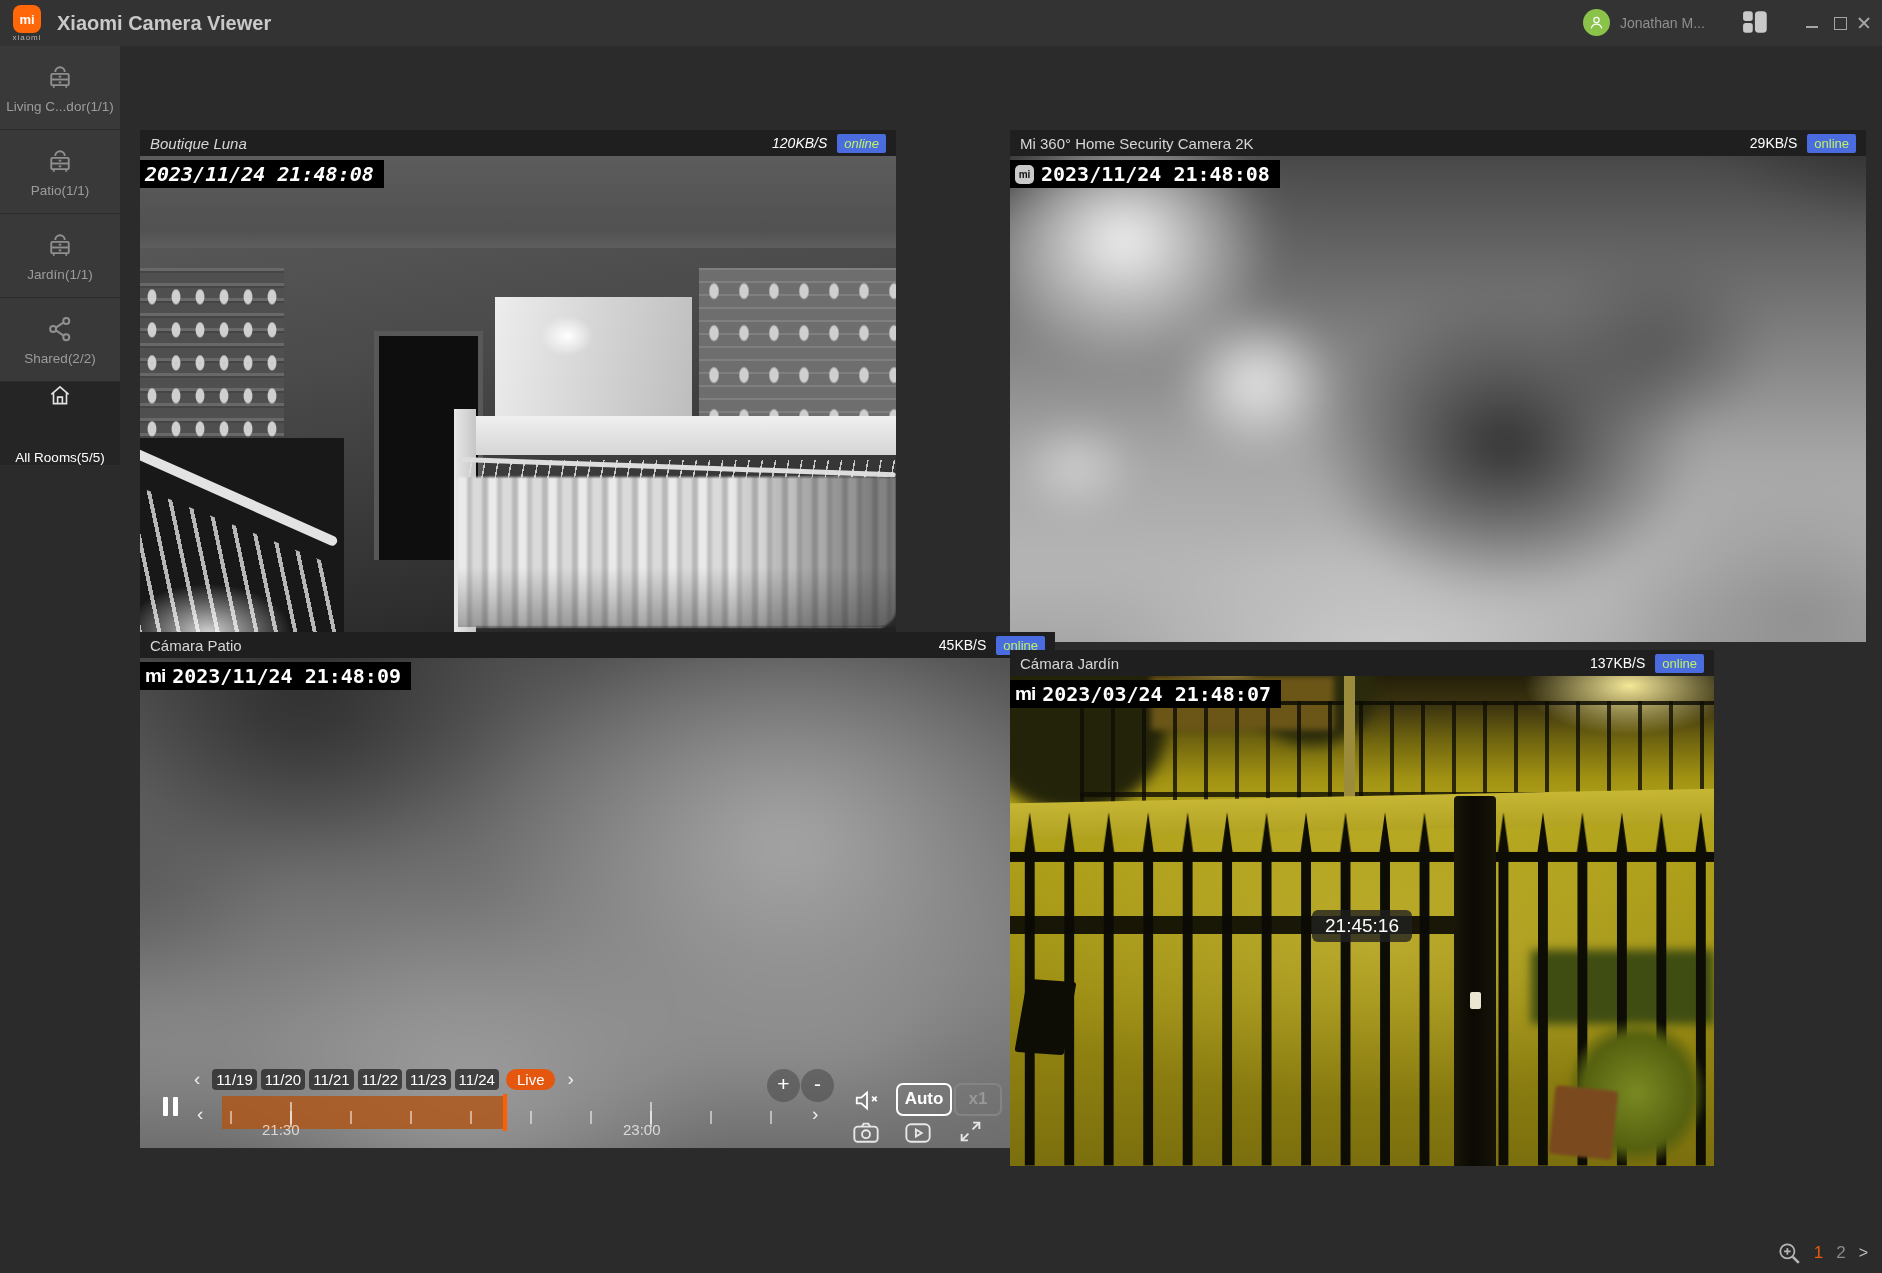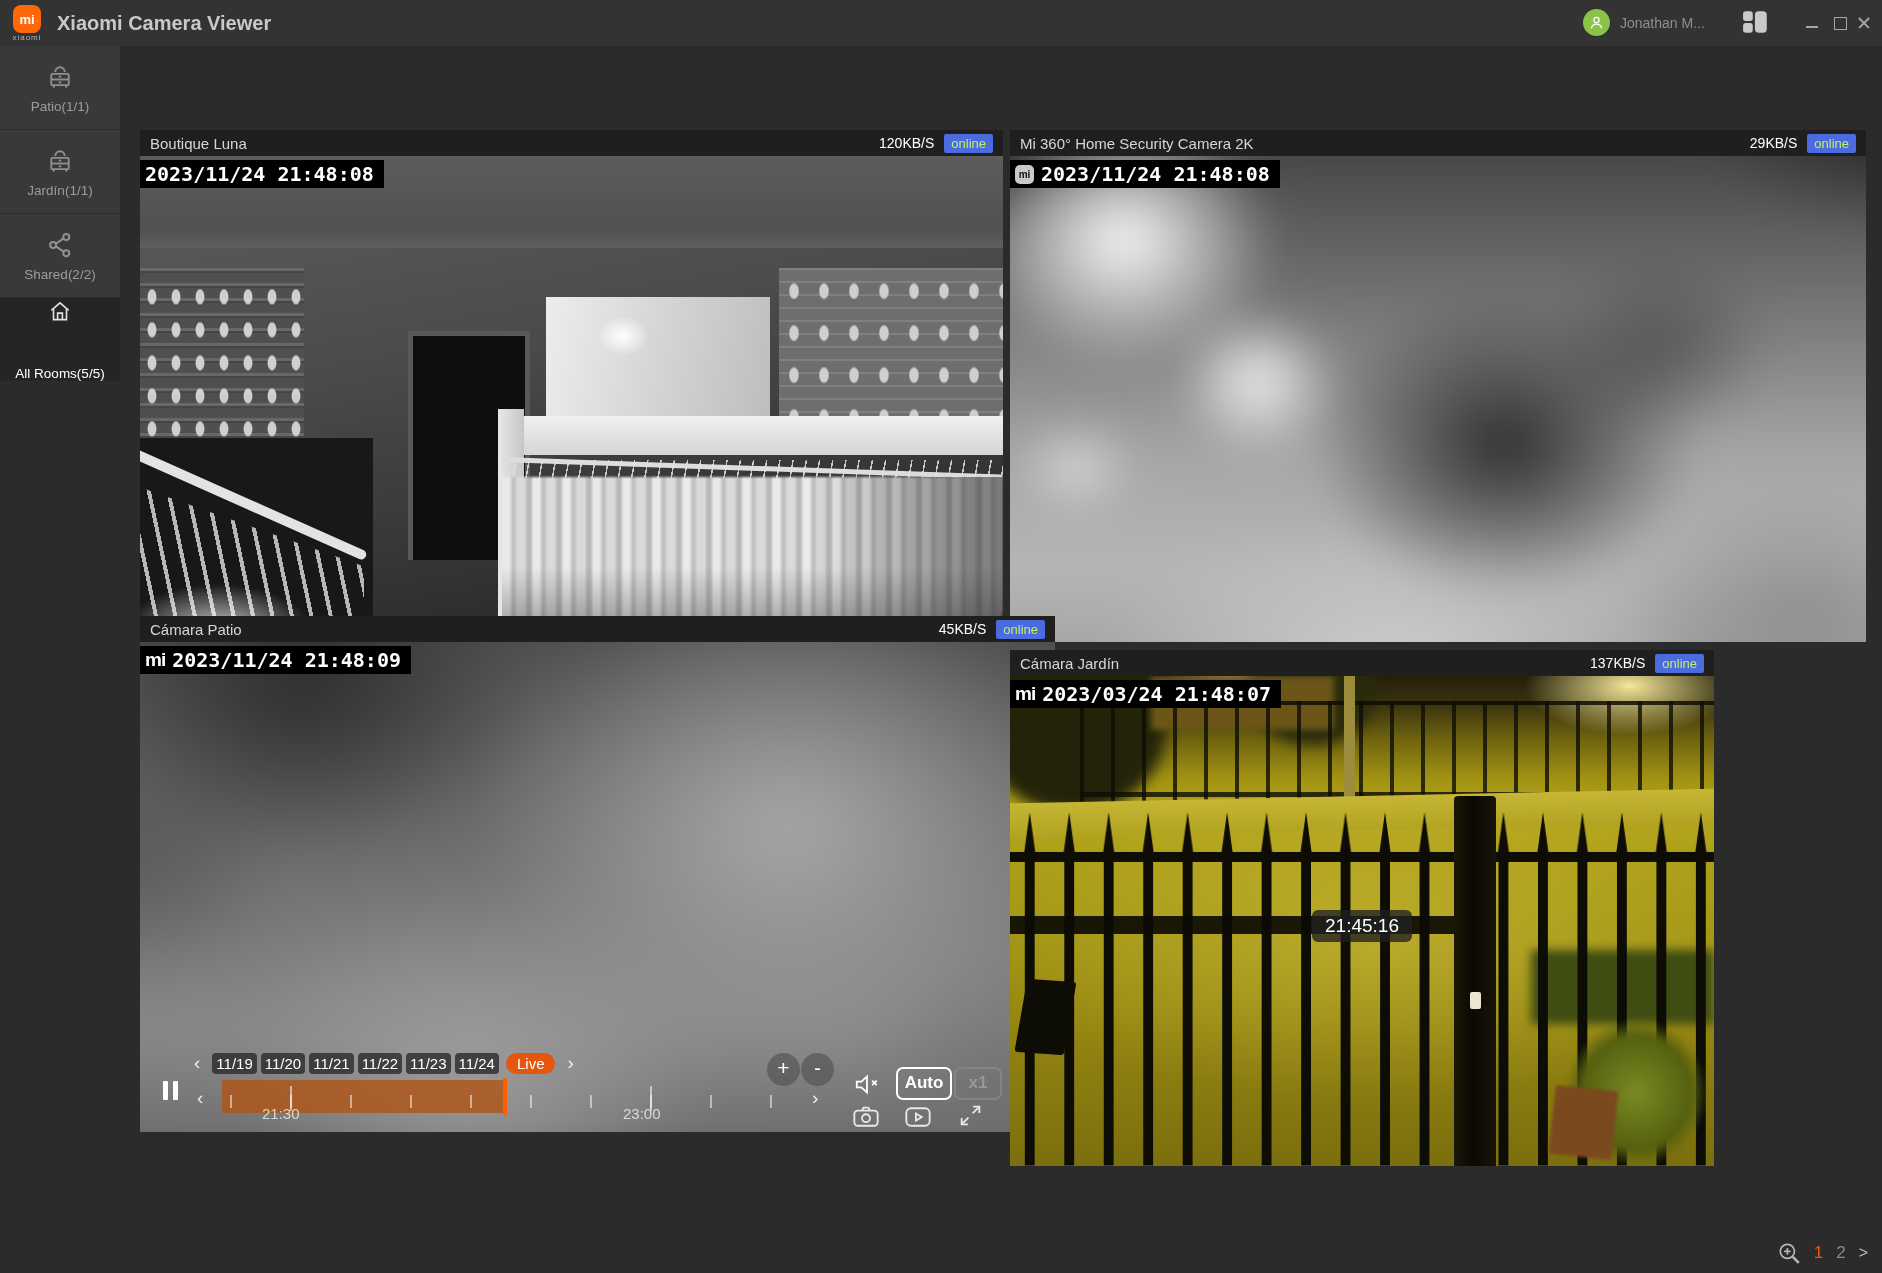--- a/index.html
+++ b/index.html
@@ -29,23 +29,23 @@
   .sidebar{position:absolute;left:0;top:46px;width:120px;}
   .side-item{height:83px;border-bottom:1px solid #2c2c2c;background:#393939;display:flex;flex-direction:column;
         align-items:center;justify-content:center;gap:7px;color:#9c9c9c;cursor:pointer;}
   .side-item svg{width:30px;height:30px;stroke:#909090;}
   .side-item .lbl{font-size:13.5px;}
   .side-item.selected{background:#252525;color:#fff;gap:42px;}
   .side-item.selected svg{stroke:#e2e2e2;}
 
   
   .panel{position:absolute;background:#000;}
-  .p1{left:140px;top:130px;width:863px;height:512px;}
+  .p1{left:140px;top:130px;width:756px;height:512px;font-style:italic;}
   .p2{left:1010px;top:130px;width:856px;height:512px;}
-  .p3{left:140px;top:616px;width:915px;height:516px;}
+  .p3{left:140px;top:632px;width:915px;height:516px;}
   .p4{left:1010px;top:650px;width:704px;height:516px;}
   .phead{height:26px;background:#1f1f1f;display:flex;align-items:center;padding:0 10px;gap:10px;}
   .cam-name{flex:1;font-size:15px;color:#d6d6d6;white-space:nowrap;overflow:hidden;}
   .bitrate{font-size:14px;color:#fff;}
   .badge-online{background:#4a6cdf;color:#bef264;font-size:13px;padding:2px 7px;border-radius:2px;}
   .video{position:absolute;left:0;right:0;top:26px;bottom:0;overflow:hidden;background:#111;}
   .osd{position:absolute;left:0;top:4px;z-index:6;display:flex;align-items:center;gap:7px;background:#000;
        color:#fff;font-family:"DejaVu Sans Mono",monospace;font-weight:bold;font-size:20px;padding:2px 10px 2px 5px;}
   .osd-mi-badge{width:19px;height:19px;border-radius:5px;background:#c9c9c9;color:#111;
        font-family:"Liberation Sans",sans-serif;font-size:10px;font-weight:bold;display:flex;align-items:center;justify-content:center;}
@@ -210,20 +210,32 @@
     <div class="side-item">
       <svg viewBox="0 0 24 24" fill="none" stroke-width="1.5">
         <path d="M8.2 8a3.8 3.8 0 0 1 7.6 0"></path>
           <rect x="5" y="9.5" width="14" height="9" rx="1"></rect>
         <line x1="5" y1="14" x2="19" y2="14"></line>
           <line x1="11" y1="11.7" x2="13" y2="11.7"></line>
         <line x1="11" y1="16.3" x2="13" y2="16.3"></line>
           <line x1="7" y1="18.5" x2="7" y2="20.6"></line>
           <line x1="17" y1="18.5" x2="17" y2="20.6"></line>
       </svg>
+      <span class="lbl">Living C...dor(1/1)</span>
+    </div>
+    <div class="side-item">
+      <svg viewBox="0 0 24 24" fill="none" stroke-width="1.5">
+        <path d="M8.2 8a3.8 3.8 0 0 1 7.6 0"></path>
+          <rect x="5" y="9.5" width="14" height="9" rx="1"></rect>
+        <line x1="5" y1="14" x2="19" y2="14"></line>
+          <line x1="11" y1="11.7" x2="13" y2="11.7"></line>
+        <line x1="11" y1="16.3" x2="13" y2="16.3"></line>
+          <line x1="7" y1="18.5" x2="7" y2="20.6"></line>
+          <line x1="17" y1="18.5" x2="17" y2="20.6"></line>
+      </svg>
       <span class="lbl">Patio(1/1)</span>
     </div>
     <div class="side-item">
       <svg viewBox="0 0 24 24" fill="none" stroke-width="1.5">
         <path d="M8.2 8a3.8 3.8 0 0 1 7.6 0"></path>
           <rect x="5" y="9.5" width="14" height="9" rx="1"></rect>
         <line x1="5" y1="14" x2="19" y2="14"></line>
           <line x1="11" y1="11.7" x2="13" y2="11.7"></line>
         <line x1="11" y1="16.3" x2="13" y2="16.3"></line>
           <line x1="7" y1="18.5" x2="7" y2="20.6"></line>

